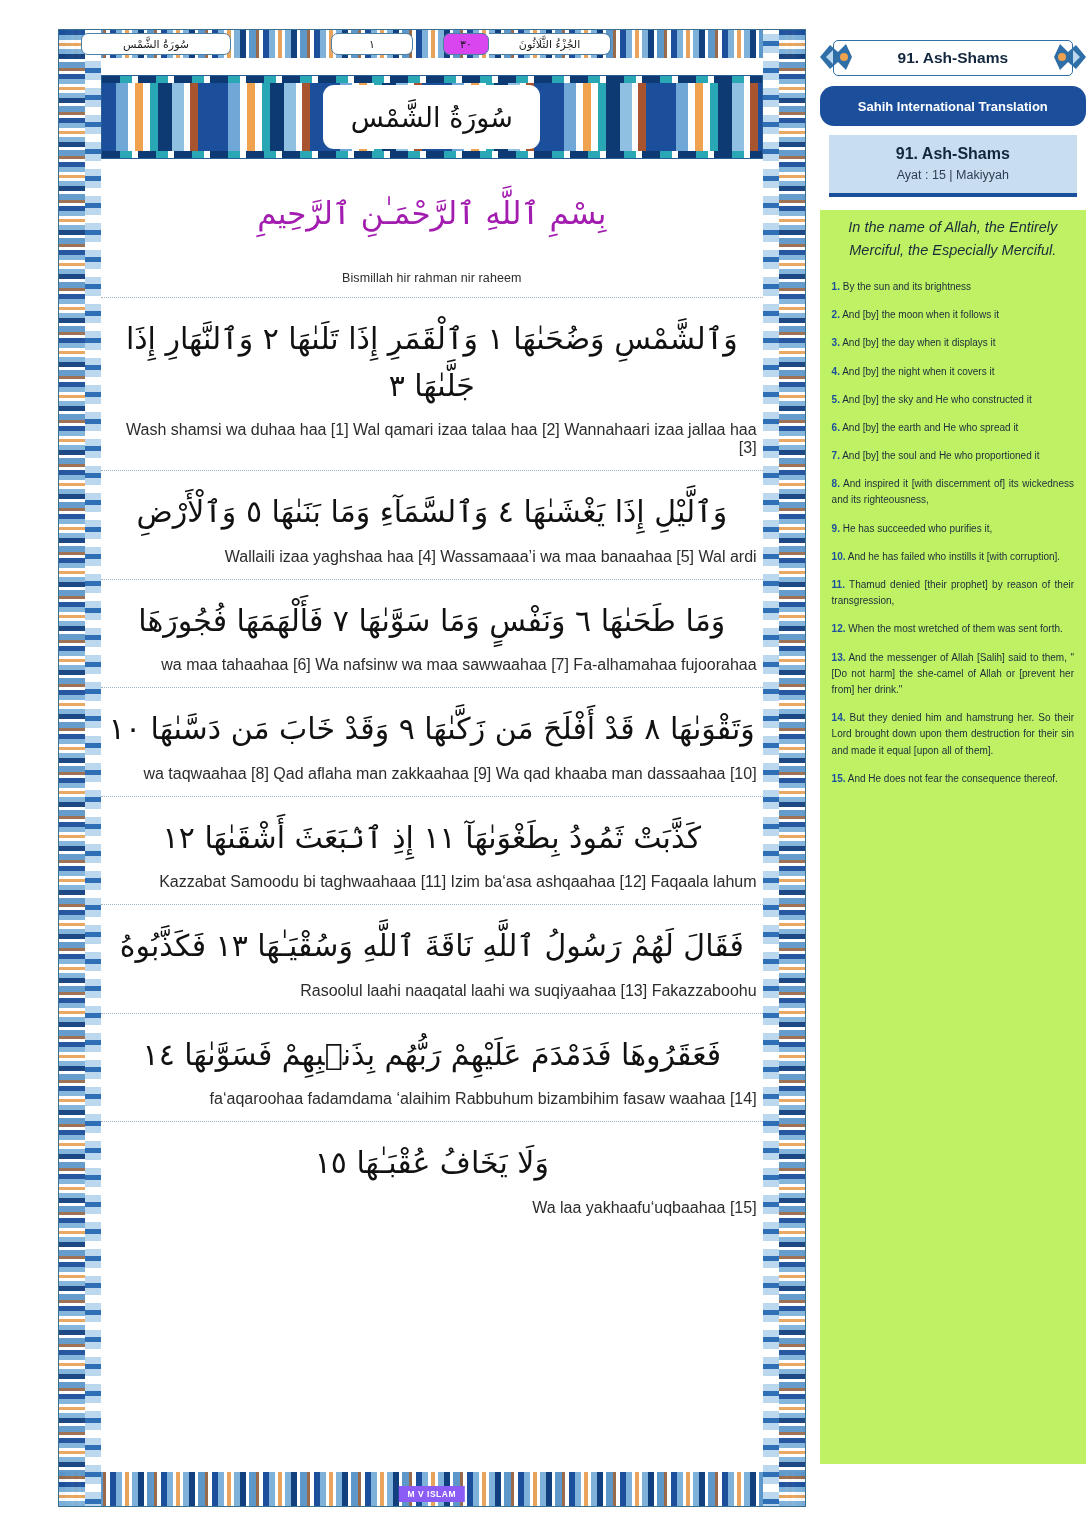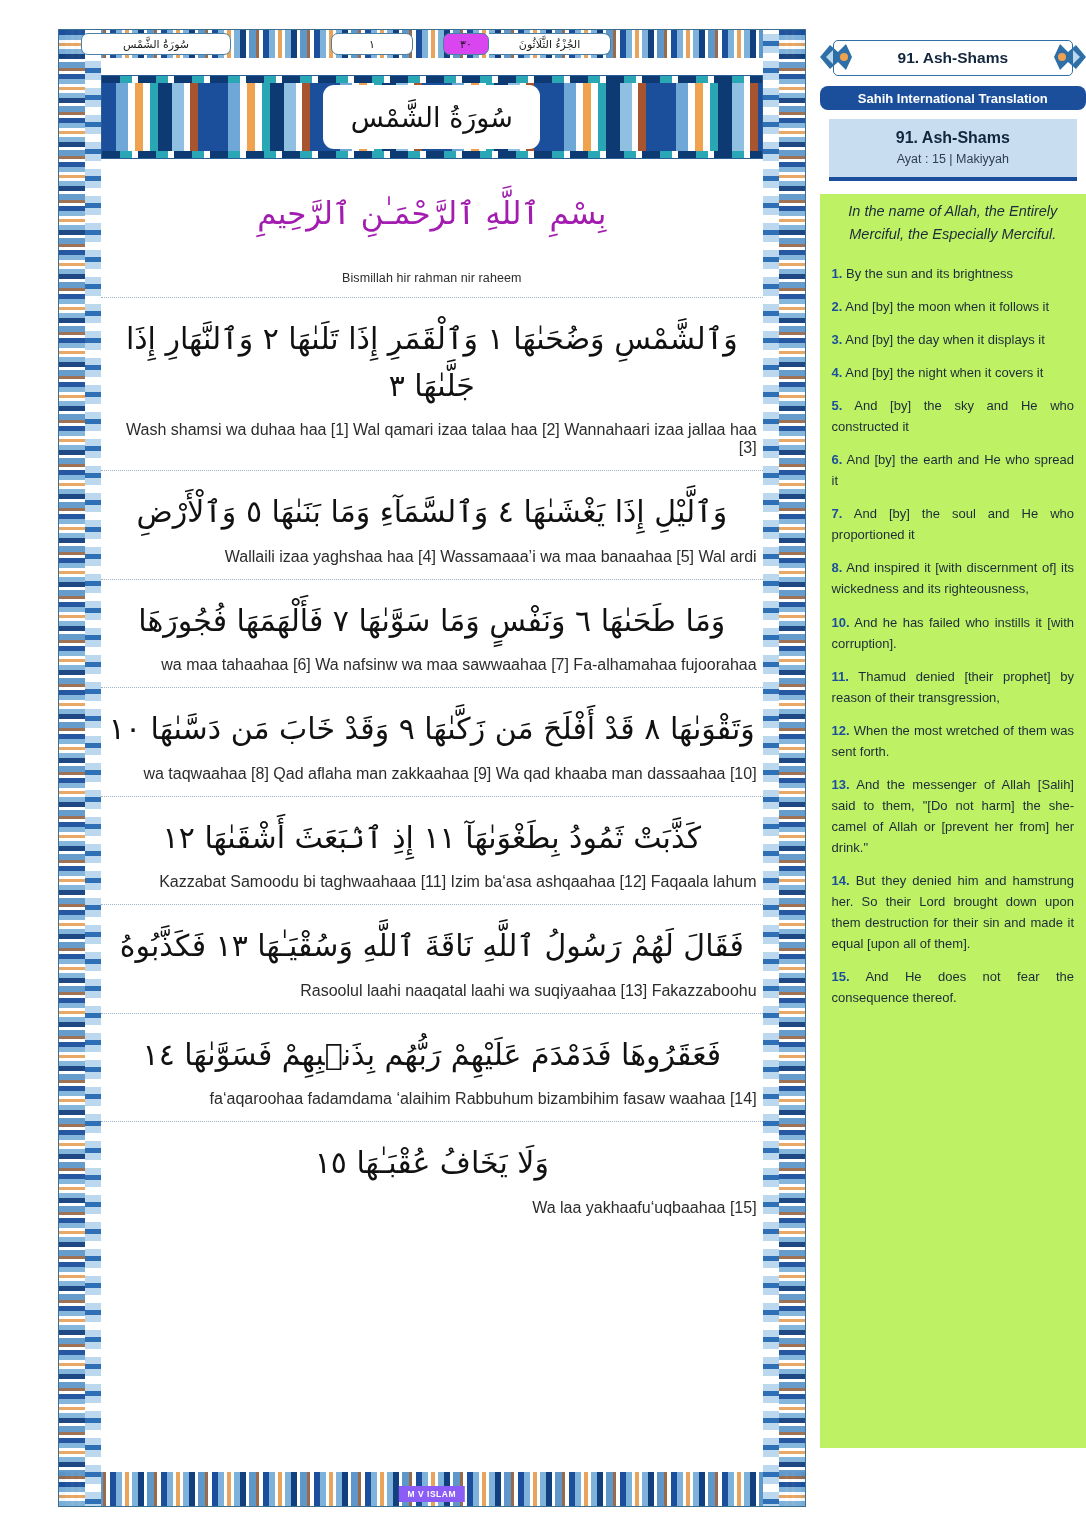--- a/index.html
+++ b/index.html
@@ -176,43 +176,43 @@
     display:flex;align-items:center;justify-content:center;
     font-size:15.5px;font-weight:bold;color:#12263d;
   }
   .wing{
     position:absolute;top:2px;width:32px;height:34px;
   }
   .wing.l{left:0;}
   .wing.r{right:0;}
   .t-bar{
     background:#1b4f9c;color:#ffffff;
-    height:24px;display:flex;align-items:center;justify-content:center;
-    font-size:13px;font-weight:bold;border-radius:8px;
+    height:40px;display:flex;align-items:center;justify-content:center;
+    font-size:13px;font-weight:bold;border-radius:14px;
     margin-bottom:9px;
   }
   .t-info{
     background:#c9ddf0;
     border-bottom:4px solid #1b4f9c;
     padding:10px 0 11px 0;text-align:center;
     margin:0 9px 13px 9px;
   }
   .t-info-name{font-size:16px;font-weight:bold;color:#12263d;}
   .t-info-sub{font-size:12.5px;color:#2d3f52;margin-top:5px;}
   .t-body{
     background:#bef264;
     padding:0 10px 14px 10px;
     min-height:1240px;
   }
   .t-bismillah{
     font-style:italic;font-size:14.5px;line-height:1.62;
     color:#1c2b3a;text-align:center;padding:6px 4px 10px 4px;
   }
   .t-ayah{
-    font-size:13px;line-height:1.62;color:#1c2b3a;
+    font-size:10px;line-height:1.62;color:#1c2b3a;
     text-align:justify;text-justify:inter-word;
     padding:6px 2px;
   }
   .t-num{color:#1b4f9c;font-weight:bold;}
 </style>
 </head>
 <body>
 
 <div class="page">
 
@@ -316,20 +316,21 @@
       <div class="t-bismillah">In the name of Allah, the Entirely Merciful, the Especially Merciful.</div>
       <div id="ayah-list">
           <div class="t-ayah"><span class="t-num">1.</span><span> By the sun and its brightness</span></div>
           <div class="t-ayah"><span class="t-num">2.</span><span> And [by] the moon when it follows it</span></div>
           <div class="t-ayah"><span class="t-num">3.</span><span> And [by] the day when it displays it</span></div>
           <div class="t-ayah"><span class="t-num">4.</span><span> And [by] the night when it covers it</span></div>
           <div class="t-ayah"><span class="t-num">5.</span><span> And [by] the sky and He who constructed it</span></div>
           <div class="t-ayah"><span class="t-num">6.</span><span> And [by] the earth and He who spread it</span></div>
           <div class="t-ayah"><span class="t-num">7.</span><span> And [by] the soul and He who proportioned it</span></div>
           <div class="t-ayah"><span class="t-num">8.</span><span> And inspired it [with discernment of] its wickedness and its righteousness,</span></div>
+          <div class="t-ayah"><span class="t-num">9.</span><span> He has succeeded who purifies it,</span></div>
           <div class="t-ayah"><span class="t-num">10.</span><span> And he has failed who instills it [with corruption].</span></div>
           <div class="t-ayah"><span class="t-num">11.</span><span> Thamud denied [their prophet] by reason of their transgression,</span></div>
           <div class="t-ayah"><span class="t-num">12.</span><span> When the most wretched of them was sent forth.</span></div>
           <div class="t-ayah"><span class="t-num">13.</span><span> And the messenger of Allah [Salih] said to them, "[Do not harm] the she-camel of Allah or [prevent her from] her drink."</span></div>
           <div class="t-ayah"><span class="t-num">14.</span><span> But they denied him and hamstrung her. So their Lord brought down upon them destruction for their sin and made it equal [upon all of them].</span></div>
           <div class="t-ayah"><span class="t-num">15.</span><span> And He does not fear the consequence thereof.</span></div>
         </div>
     </div>
   </div>
 

